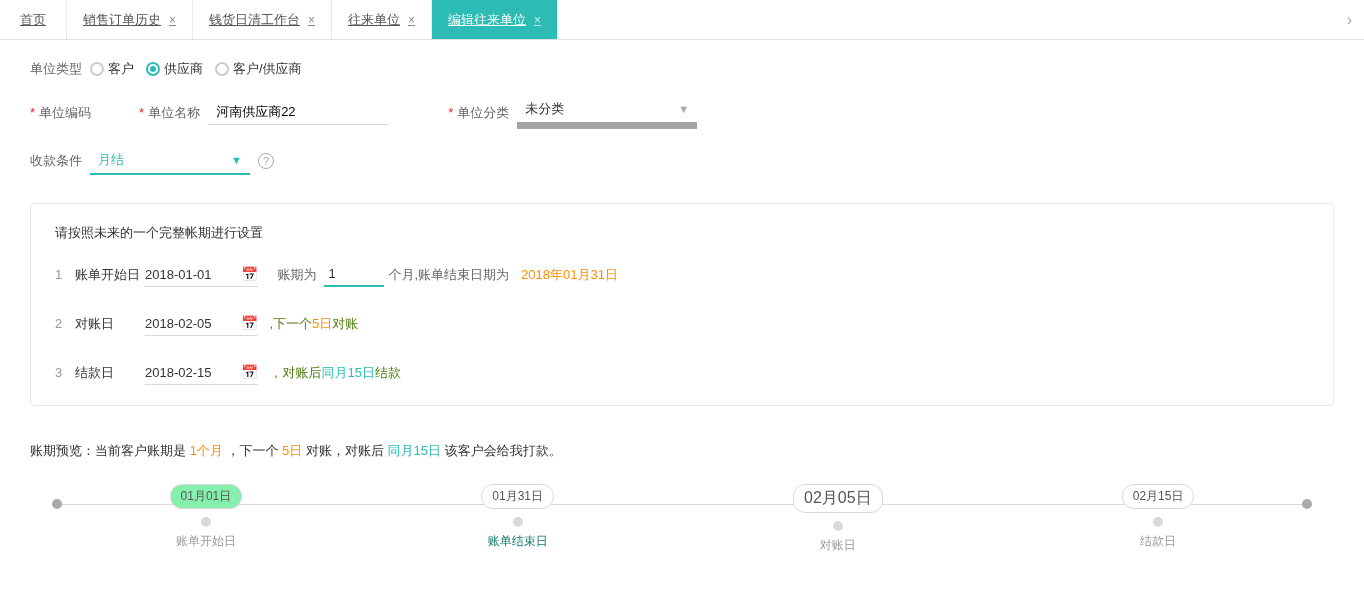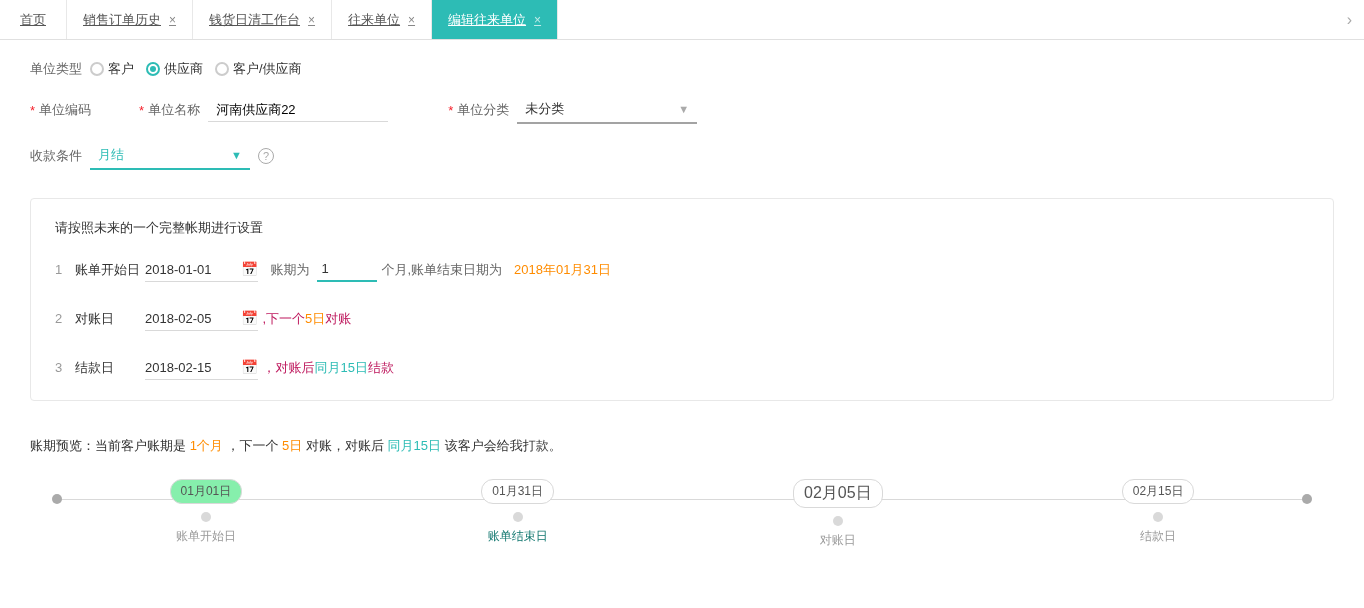--- a/index.html
+++ b/index.html
@@ -134,21 +134,21 @@
       color: #999;
       margin-left: 8px;
       cursor: pointer;
       font-size: 14px;
     }
 
     
     .form-select {
       display: flex;
       align-items: center;
-      border-bottom: 2px solid #a3a3a3;
+      border-bottom: 7px solid #a3a3a3;
       padding: 4px 8px;
       min-width: 160px;
       cursor: pointer;
       position: relative;
     }
     .select-value {
       flex: 1;
       font-size: 13px;
     }
     .select-value.highlight { color: #2dbcb5; }
@@ -216,21 +216,21 @@
       width: 70px;
       color: #333;
       font-size: 13px;
       flex-shrink: 0;
     }
     .setting-date {
       display: flex;
       align-items: center;
       border-bottom: 1px solid #d9d9d9;
       padding: 4px 0;
-      margin-right: 4px;
+      margin-right: 11px;
     }
     .setting-date input {
       border: none;
       outline: none;
       font-size: 13px;
       color: #333;
       background: transparent;
       width: 90px;
     }
     .cal-icon {
@@ -253,21 +253,21 @@
       width: 60px;
       padding: 4px 4px;
     }
     .period-suffix {
       color: #666;
       margin-left: 4px;
     }
     .highlight-text { color: #ff8c00; font-weight: 500; }
     .highlight-green { color: #2dbcb5; font-weight: 500; }
     .setting-desc {
-      color: #be185d;
+      color: #4d7c0f;
       font-size: 13px;
     }
 
     
     .preview-section {
       padding: 16px 30px 0 30px;
     }
     .preview-text {
       font-size: 13px;
       color: #333;

